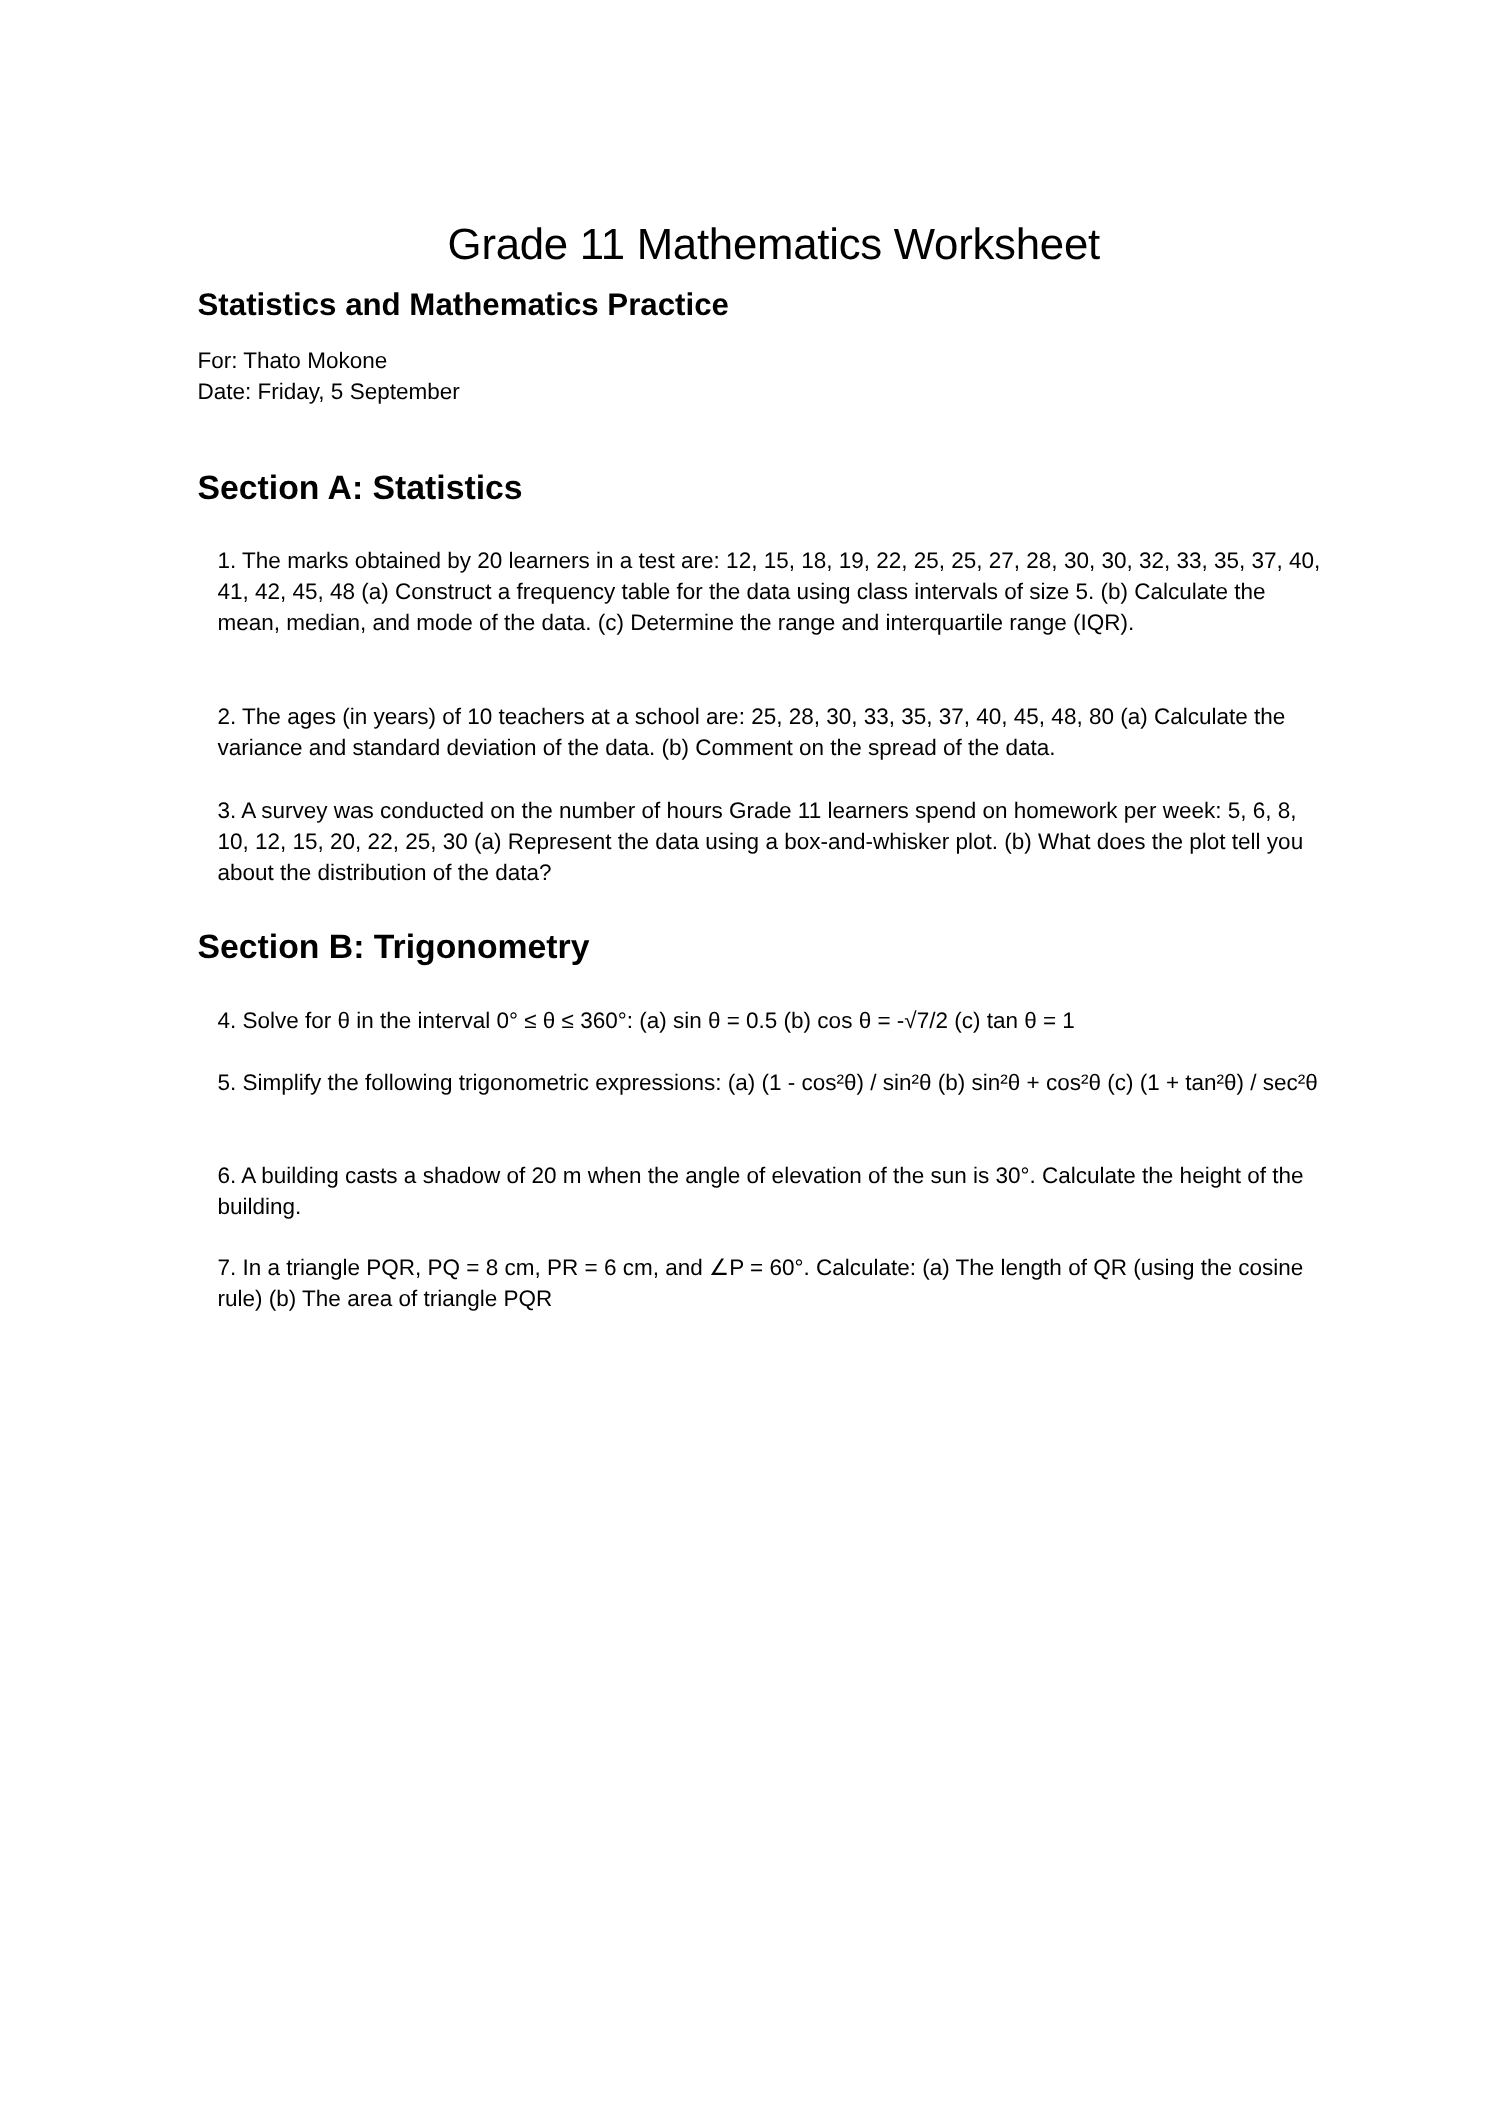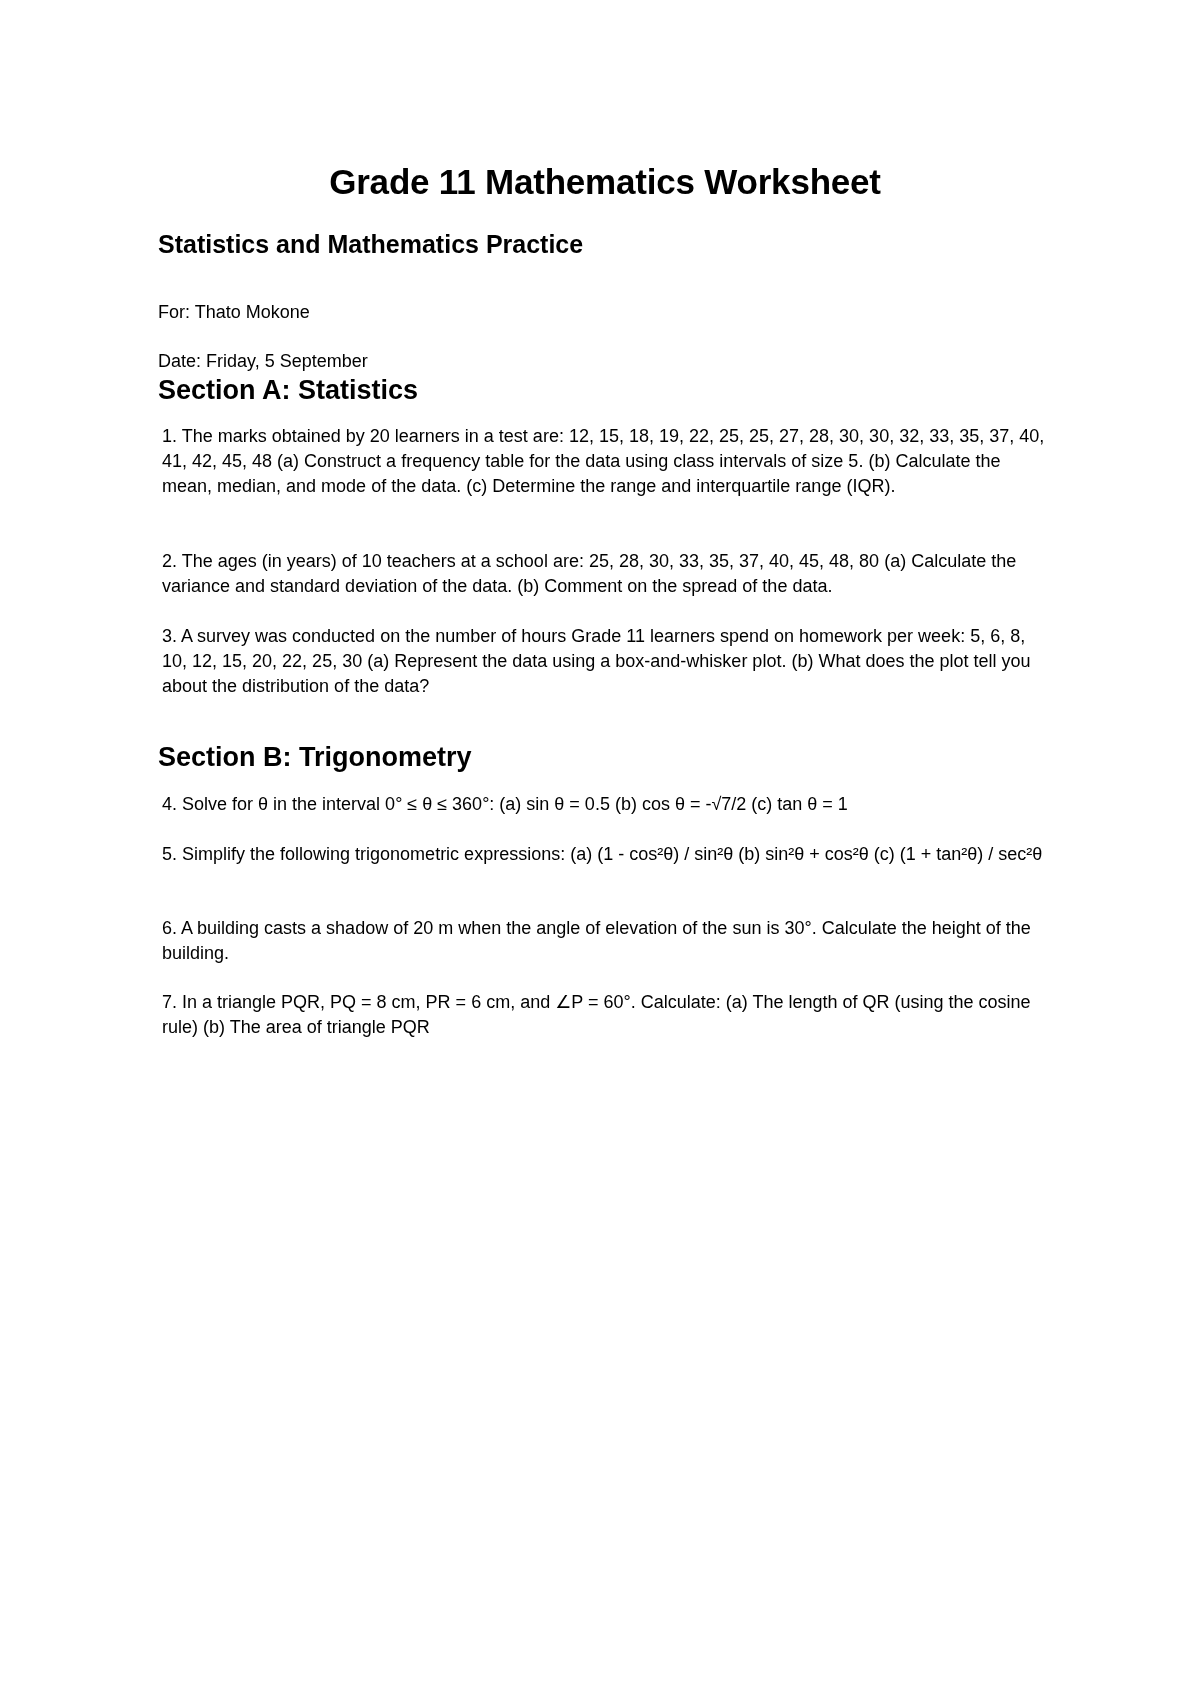--- a/index.html
+++ b/index.html
@@ -21,54 +21,54 @@
       top: 0;
       width: 890px;
     }
     .doc-title {
       position: absolute;
       left: 0;
       top: 160px;
       width: 890px;
       text-align: center;
       font-size: 35px;
-      font-weight: bold;
-      margin: 2px;
+      font-weight: normal;
+      margin: 16px;
       letter-spacing: -0.2px;
     }
     .doc-subtitle {
       position: absolute;
       left: 0;
       top: 230px;
       font-size: 25px;
       font-weight: bold;
       margin: 0;
     }
     .meta {
       position: absolute;
       left: 0;
       top: 276px;
       font-size: 18px;
       line-height: 25px;
     }
-    .meta div { white-space: nowrap; margin-top: 24px; }
+    .meta div { white-space: nowrap; }
     .section-heading {
       position: absolute;
       left: 0;
       font-size: 27px;
       font-weight: bold;
       margin: 0;
     }
     .question {
       position: absolute;
       left: 0;
       width: 890px;
       font-size: 18px;
       line-height: 25px;
-      margin: 4px;
+      margin: 16px;
     }
   </style>
 </head>
 <body>
 
 <div class="page">
   <h1 class="doc-title">Grade 11 Mathematics Worksheet</h1>
   <h2 class="doc-subtitle">Statistics and Mathematics Practice</h2>
 
   <div class="meta">

